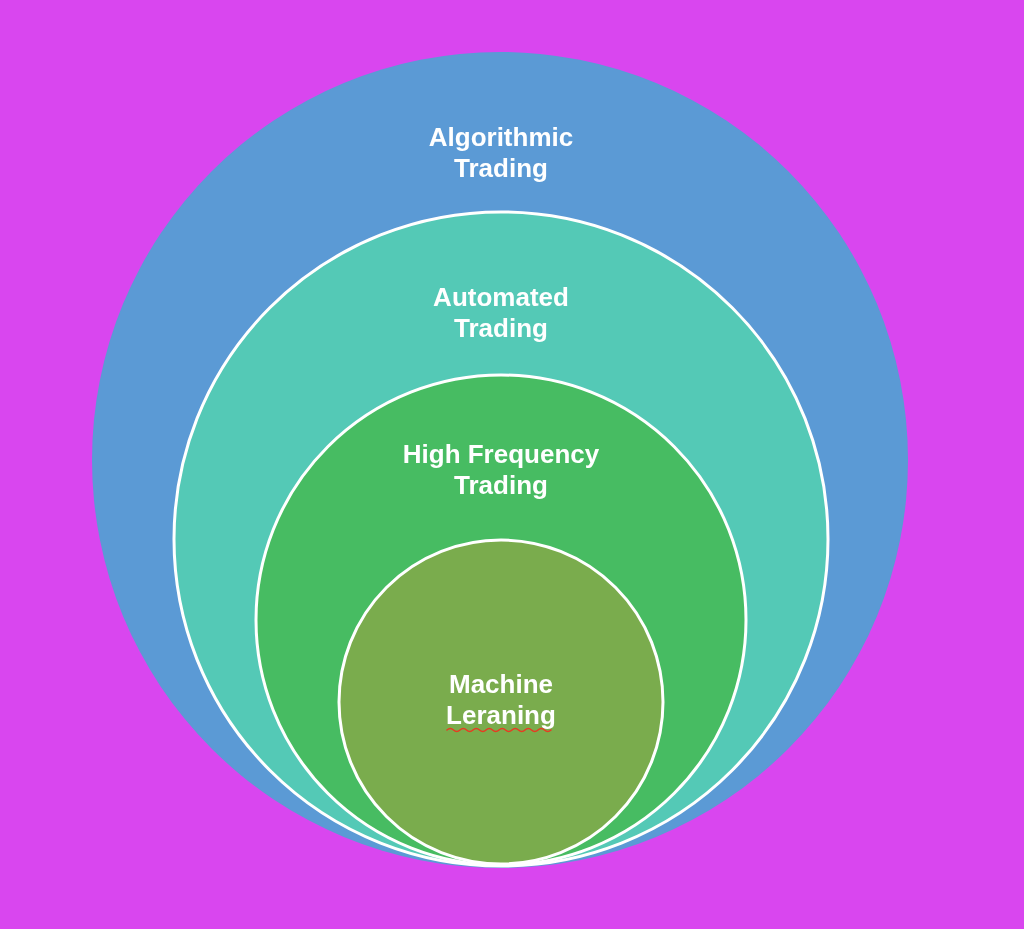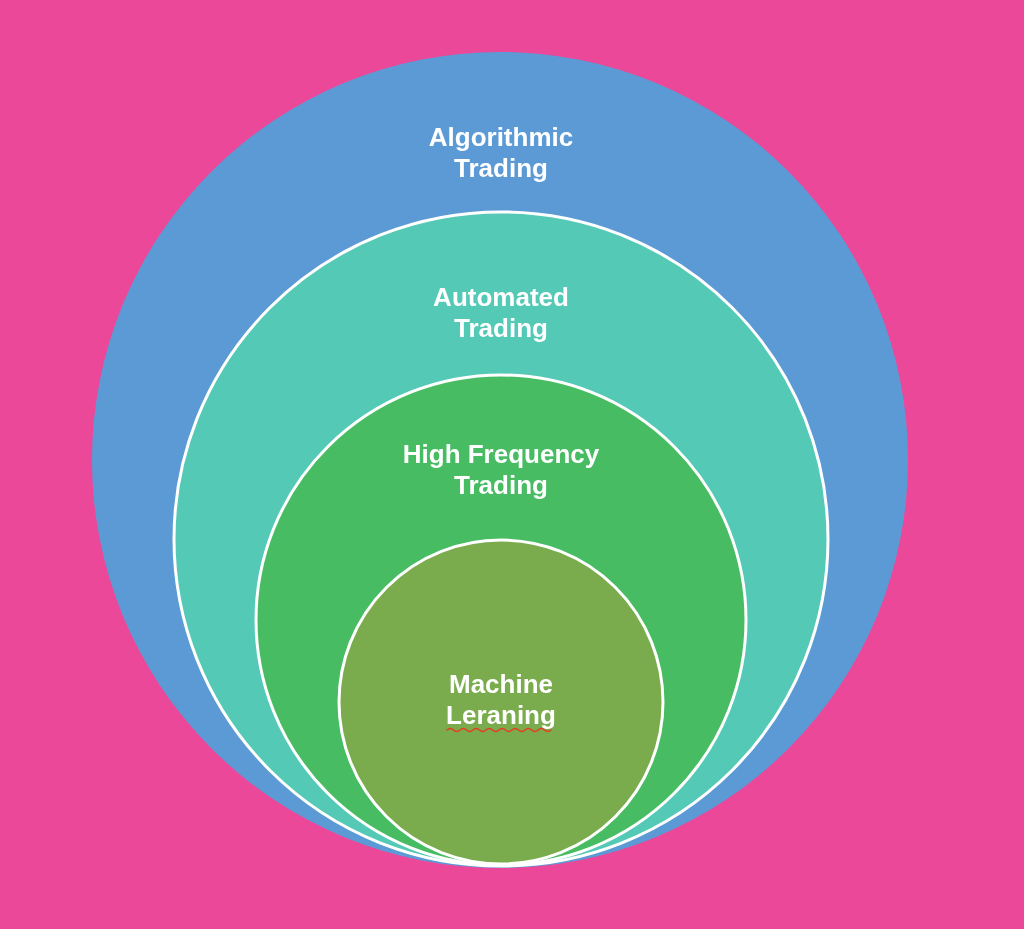--- a/index.html
+++ b/index.html
@@ -8,21 +8,21 @@
     width: 1024px;
     height: 929px;
     background: #ffffff;
     overflow: hidden;
     font-family: "Liberation Sans", sans-serif;
   }
   .stage {
     position: relative;
     width: 1024px;
     height: 929px;
-    background: #ec4899;
+    background: #d946ef;
   }
   svg { display: block; }
   .ring-label {
     fill: #ffffff;
     font-family: "Liberation Sans", "DejaVu Sans", sans-serif;
     font-weight: 700;
     font-size: 26px;
     text-anchor: middle;
   }
   .squiggle {

